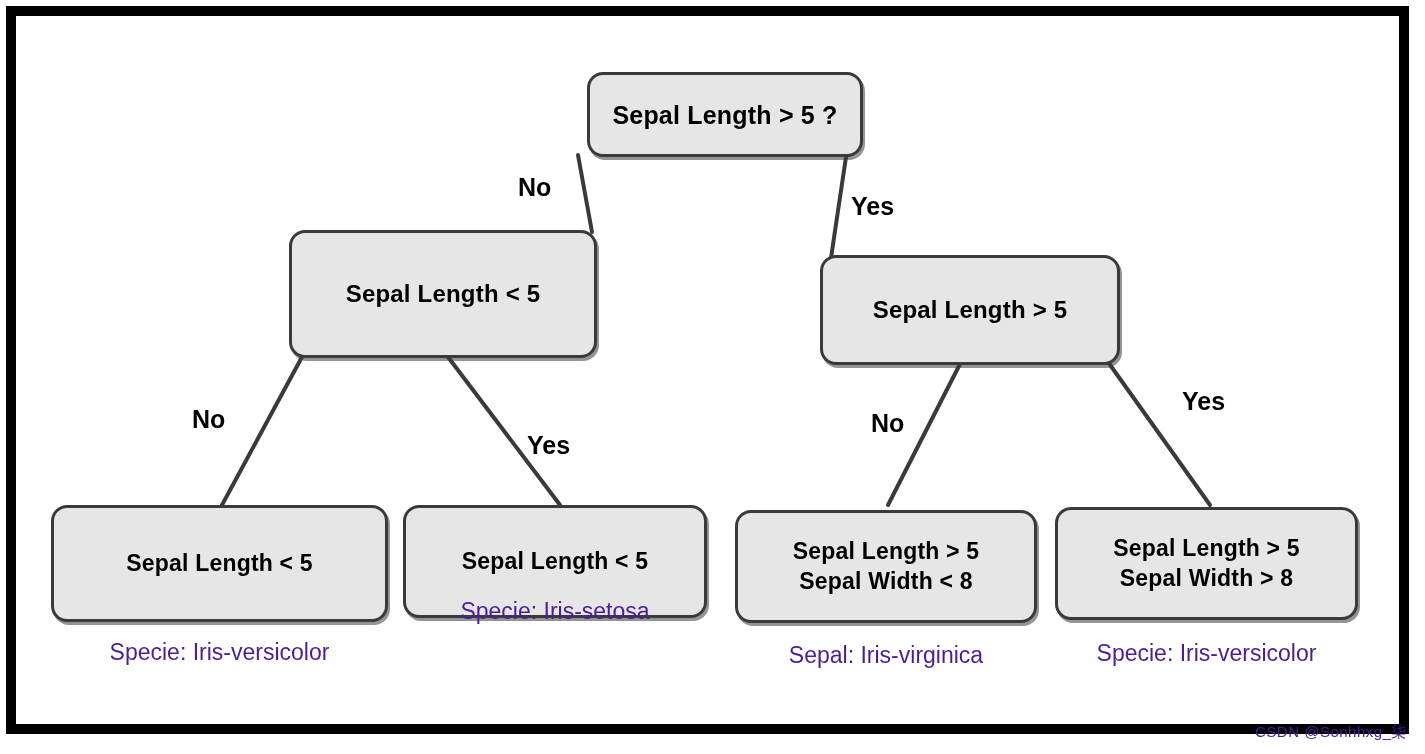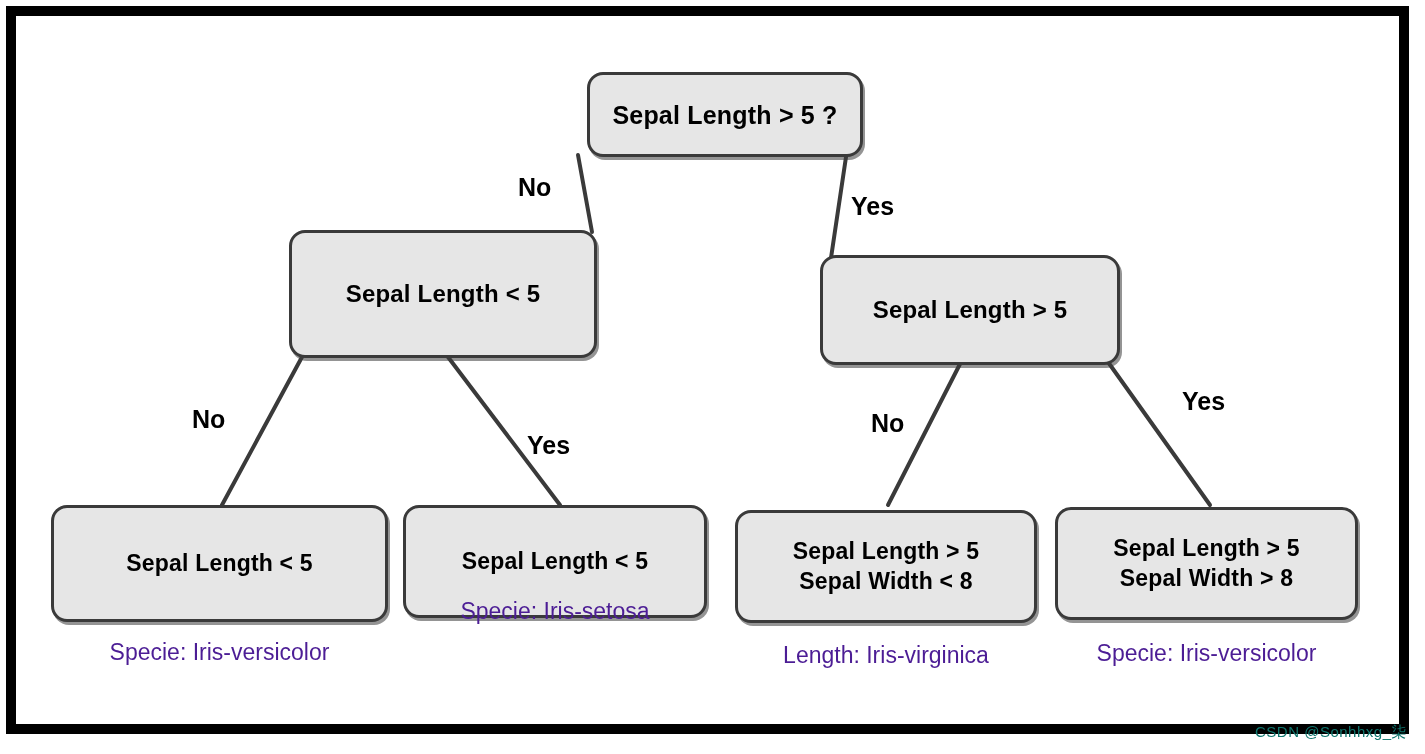--- a/index.html
+++ b/index.html
@@ -78,21 +78,21 @@
     font-size: 23px;
     color: #4c1d95;
     white-space: nowrap;
     text-align: center;
   }
   .watermark {
     position: absolute;
     right: 18px;
     bottom: 12px;
     font-size: 15px;
-    color: #0f766e;
+    color: #4c1d95;
     white-space: nowrap;
     letter-spacing: 0.5px;
   }
 </style>
 </head>
 <body>
 
 <div id="canvas">
   <div id="frame"></div>
 
@@ -132,21 +132,21 @@
 
     <div class="node leaf" style="left:403px; top:505px; width:304px; height:113px;">
       <div class="line">Sepal Length &lt; 5</div>
     </div>
     <div class="specie-label" style="left:403px; top:598px; width:304px;">Specie: Iris-setosa</div>
 
     <div class="node leaf" style="left:735px; top:510px; width:302px; height:113px;">
       <div class="line">Sepal Length &gt; 5</div>
       <div class="line">Sepal Width &lt; 8</div>
     </div>
-    <div class="specie-label" style="left:735px; top:642px; width:302px;">Length: Iris-virginica</div>
+    <div class="specie-label" style="left:735px; top:642px; width:302px;">Sepal: Iris-virginica</div>
 
     <div class="node leaf" style="left:1055px; top:507px; width:303px; height:113px;">
       <div class="line">Sepal Length &gt; 5</div>
       <div class="line">Sepal Width &gt; 8</div>
     </div>
     <div class="specie-label" style="left:1055px; top:640px; width:303px;">Specie: Iris-versicolor</div>
 
     <div class="edge-label" style="left:518px; top:173px;">No</div>
     <div class="edge-label" style="left:851px; top:192px;">Yes</div>
 

